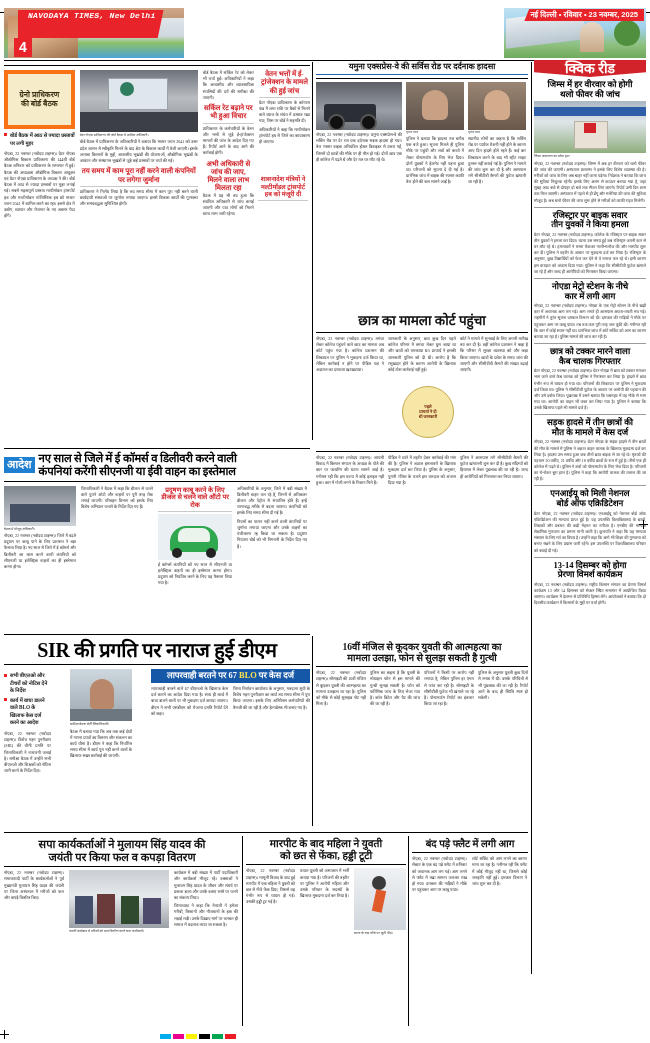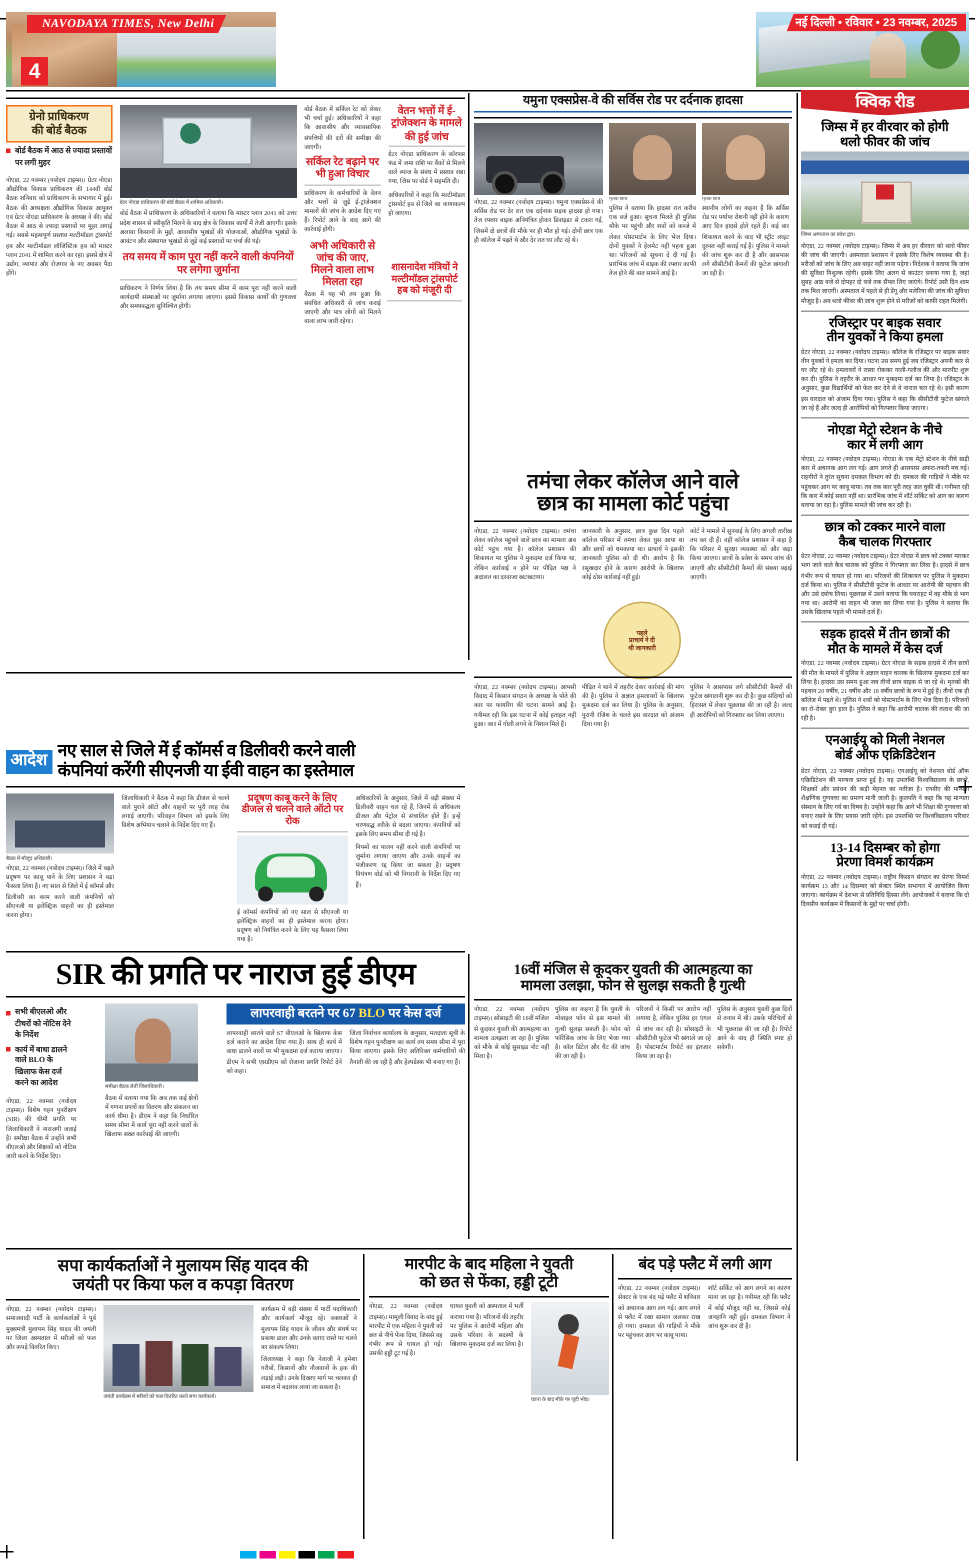--- a/index.html
+++ b/index.html
@@ -13,23 +13,23 @@
   .cm:after{content:"";position:absolute;top:4px;left:0;height:1px;width:9px;background:#000;}
 
   
   .masthead{position:absolute;left:4px;top:8px;width:642px;height:50px;overflow:hidden;}
   .mh-left{position:absolute;left:0;top:0;width:180px;height:50px;
       background:linear-gradient(180deg,#cfa98a 0%,#b98a66 35%,#8fb86a 70%,#7fae8e 100%);}
   .mh-left .bldg{position:absolute;left:4px;top:8px;width:70px;height:42px;
       background:linear-gradient(160deg,#c98f62,#e0b793 45%,#9e6a46);opacity:.95;}
   .mh-left .stadium{position:absolute;left:74px;top:10px;width:106px;height:40px;
       background:linear-gradient(180deg,#dfe6ea 0%,#cfd8de 45%,#8cc06a 62%,#4ea3d6 100%);}
-  .mh-ribbon{position:absolute;left:14px;top:2px;height:12px;padding:0 8px 0 10px;background:#e8232a;
+  .mh-ribbon{position:absolute;left:14px;top:2px;height:12px;padding:0 8px 16px 10px;background:#e8232a;
       color:#fff;font-style:italic;font-weight:bold;font-size:8px;line-height:12px;letter-spacing:.3px;
-      font-family:Liberation Serif, serif;white-space:nowrap;
+      font-family:Liberation Mono, monospace;white-space:nowrap;
       clip-path:polygon(0 0,100% 0,96% 100%,0 100%);}
   .page-num{position:absolute;left:10px;top:30px;width:18px;height:19px;background:#e8232a;color:#fff;
       font-family:"Liberation Sans",sans-serif;font-weight:bold;font-size:14px;line-height:19px;text-align:center;}
   .mh-center{position:absolute;left:180px;top:0;width:320px;height:50px;background:#fff;
       display:flex;align-items:center;justify-content:center;}
   .logo{display:flex;align-items:baseline;gap:6px;white-space:nowrap;}
   .logo .l1{font-size:31px;font-weight:bold;color:#e8232a;letter-spacing:-.5px;
       text-shadow:1px 1px 0 #f7b9bb;}
   .logo .l2{font-size:31px;font-weight:bold;color:#1f5fa8;letter-spacing:-.5px;
       text-shadow:1px 1px 0 #b9cde8;}
@@ -55,47 +55,47 @@
 
   .photo{background:#cfd6da;position:relative;overflow:hidden;}
   .cap{font-size:3.4px;color:#444;line-height:1.3;margin-top:1px;}
 
   
   .lead{position:absolute;left:4px;top:62px;width:306px;}
   .lead h1{margin:0;font-size:22.5px;text-align:center;}
   .lead h1 .ln2{display:block;}
   .lead-under{height:1px;background:#000;margin-top:3px;}
 
-  .boxinfo{border:1px solid #f97316;background:#f7ecc9;text-align:center;
-      font-weight:bold;font-size:7.6px;line-height:1.25;padding:2px 3px;color:#3a2f13;}
+  .boxinfo{border:4px solid #f97316;background:#f7ecc9;text-align:center;
+      font-weight:bold;font-size:7.6px;line-height:1.25;padding:16px 3px;color:#3a2f13;}
   .bullets{margin-top:3px;font-size:5.2px;font-weight:bold;line-height:1.45;color:#222;}
   .bullets div{position:relative;padding-left:6px;margin-bottom:2px;}
   .bullets div:before{content:"";position:absolute;left:0;top:1.5px;width:3px;height:3px;background:#e8232a;}
 
   .subhl-red{color:#d2232a;font-weight:bold;font-size:7px;line-height:1.18;text-align:center;}
   .sub-rule{height:1px;background:#c9c9c9;margin:2px 0;}
 
   
   .center{position:absolute;left:316px;top:62px;width:212px;}
   .ctr-kicker{font-size:8.2px;font-weight:bold;color:#111;text-align:center;line-height:1.2;}
   .ctr-h{font-size:13px;font-weight:bold;text-align:center;line-height:1.1;margin-top:2px;}
   .blue-ul{height:1px;background:#1e63b0;margin:2px 0 3px 0;}
 
   
   .side{position:absolute;left:534px;top:60px;width:112px;}
-  .quick-banner{background:#d2232a;color:#fff;font-weight:bold;font-size:11px;text-align:center;
+  .quick-banner{background:#d2232a;color:#fff;font-weight:bold;font-size:14px;text-align:center;
       line-height:17px;height:17px;position:relative;
       clip-path:polygon(0 0,100% 0,100% 72%,50% 100%,0 72%);}
   .side h3{margin:3px 0 2px;font-size:8.6px;font-weight:bold;text-align:center;line-height:1.12;color:#000;}
   .side .body-col{font-size:4.05px;}
   .side-sep{height:1px;background:#9a9a9a;margin:3px 0;}
 
   
   .adesh{position:absolute;left:4px;top:452px;width:306px;}
-  .adesh-row{display:flex;align-items:center;gap:4px;margin-top:43px;}
+  .adesh-row{display:flex;align-items:center;gap:4px;}
   .adesh-badge{background:#1f7fd0;color:#fff;font-weight:bold;font-size:11px;text-align:center;
       padding:2px 3px;line-height:1.08;white-space:nowrap;}
   .adesh h2{margin:0;font-size:11.4px;line-height:1.12;font-weight:bold;}
 
   
   .sir{position:absolute;left:4px;top:640px;width:306px;}
   .sir h2{margin:0;font-size:20px;text-align:center;font-weight:bold;letter-spacing:-.3px;}
   .blue-band{background:#1558a8;color:#fff;font-weight:bold;font-size:8.4px;text-align:center;
       padding:2px 3px;line-height:1.15;}
   .blue-band b{color:#ffe14d;}
@@ -229,21 +229,20 @@
           <div style="position:absolute;left:16px;top:8px;width:26px;height:30px;border-radius:13px 13px 6px 6px;background:#d2ab8c;"></div>
         </div>
         <div class="imgcap">मृतक छात्र</div>
         <div class="body-col" style="margin-top:2px;">स्थानीय लोगों का कहना है कि सर्विस रोड पर पर्याप्त रोशनी नहीं होने के कारण आए दिन हादसे होते रहते हैं। कई बार शिकायत करने के बाद भी स्ट्रीट लाइट दुरुस्त नहीं कराई गई है। पुलिस ने मामले की जांच शुरू कर दी है और आसपास लगे सीसीटीवी कैमरों की फुटेज खंगाली जा रही है।</div>
       </div>
     </div>
   </div>
 
   <div style="position:absolute;left:316px;top:312px;width:212px;">
     <div class="ctr-h" style="font-size:13.5px;">
-      <div>तमंचा लेकर कॉलेज आने वाले</div>
       <div>छात्र का मामला कोर्ट पहुंचा</div>
     </div>
     <div class="rule" style="position:relative;height:1px;margin-top:3px;"></div>
     <div style="display:flex;gap:4px;margin-top:3px;position:relative;">
       <div style="width:68px;">
           <div class="body-col">नोएडा, 22 नवम्बर (नवोदय टाइम्स)। तमंचा लेकर कॉलेज पहुंचने वाले छात्र का मामला अब कोर्ट पहुंच गया है। कॉलेज प्रशासन की शिकायत पर पुलिस ने मुकदमा दर्ज किया था, लेकिन कार्रवाई न होने पर पीड़ित पक्ष ने अदालत का दरवाजा खटखटाया।</div>
         </div>
       <div style="width:68px;">
           <div class="body-col">जानकारी के अनुसार, छात्र कुछ दिन पहले कॉलेज परिसर में तमंचा लेकर घुस आया था और छात्रों को धमकाया था। प्राचार्य ने इसकी जानकारी पुलिस को दी थी। आरोप है कि रसूखदार होने के कारण आरोपी के खिलाफ कोई ठोस कार्रवाई नहीं हुई।</div>
         </div>

